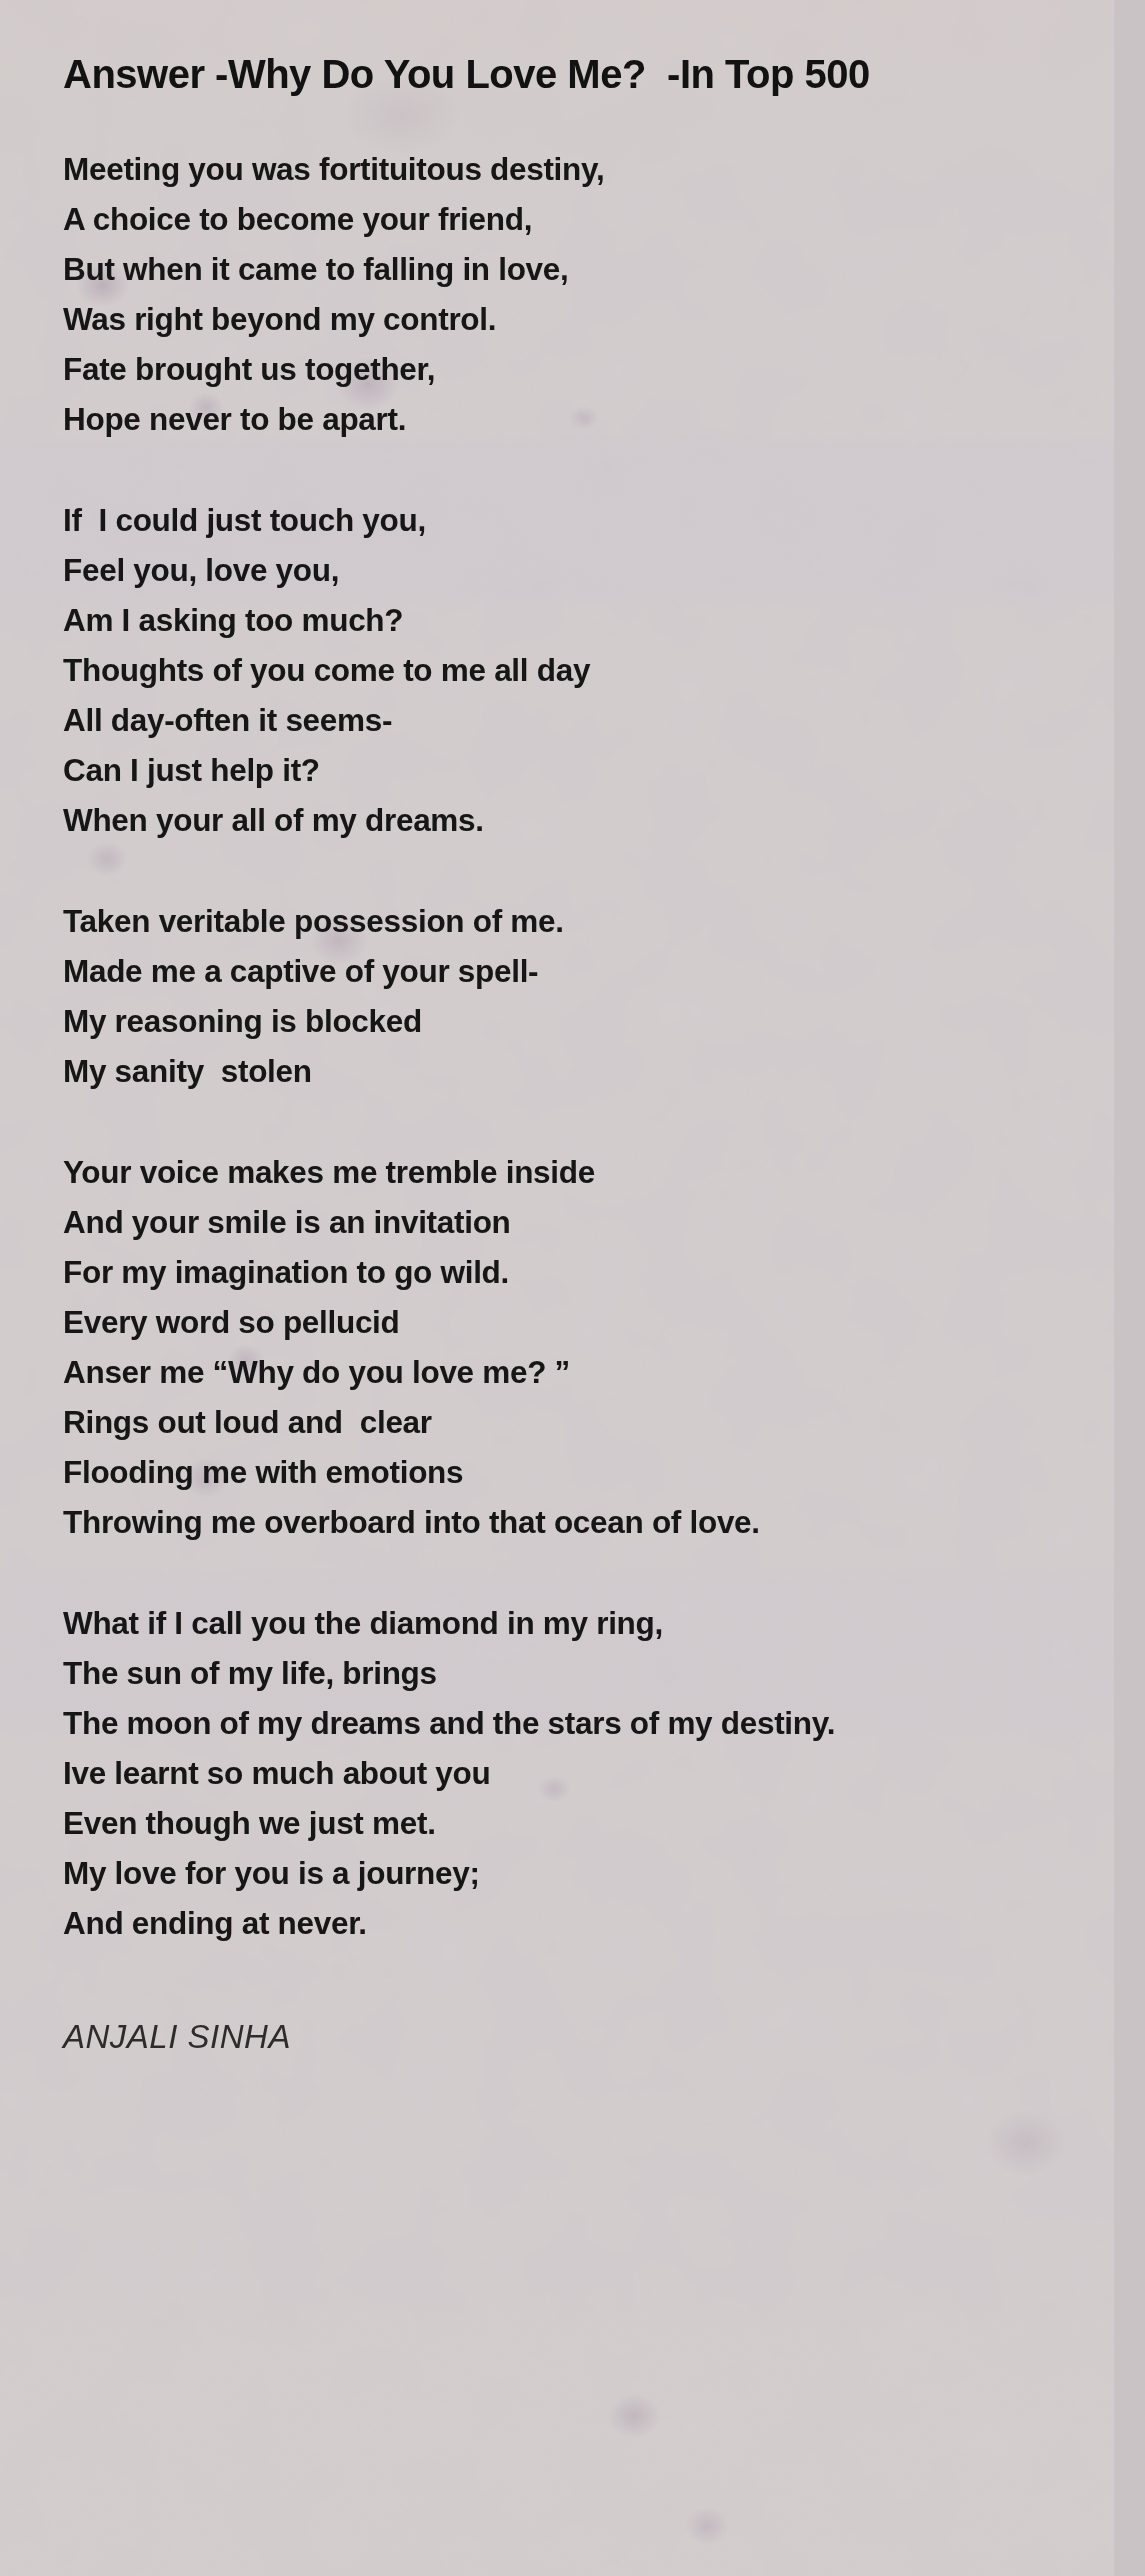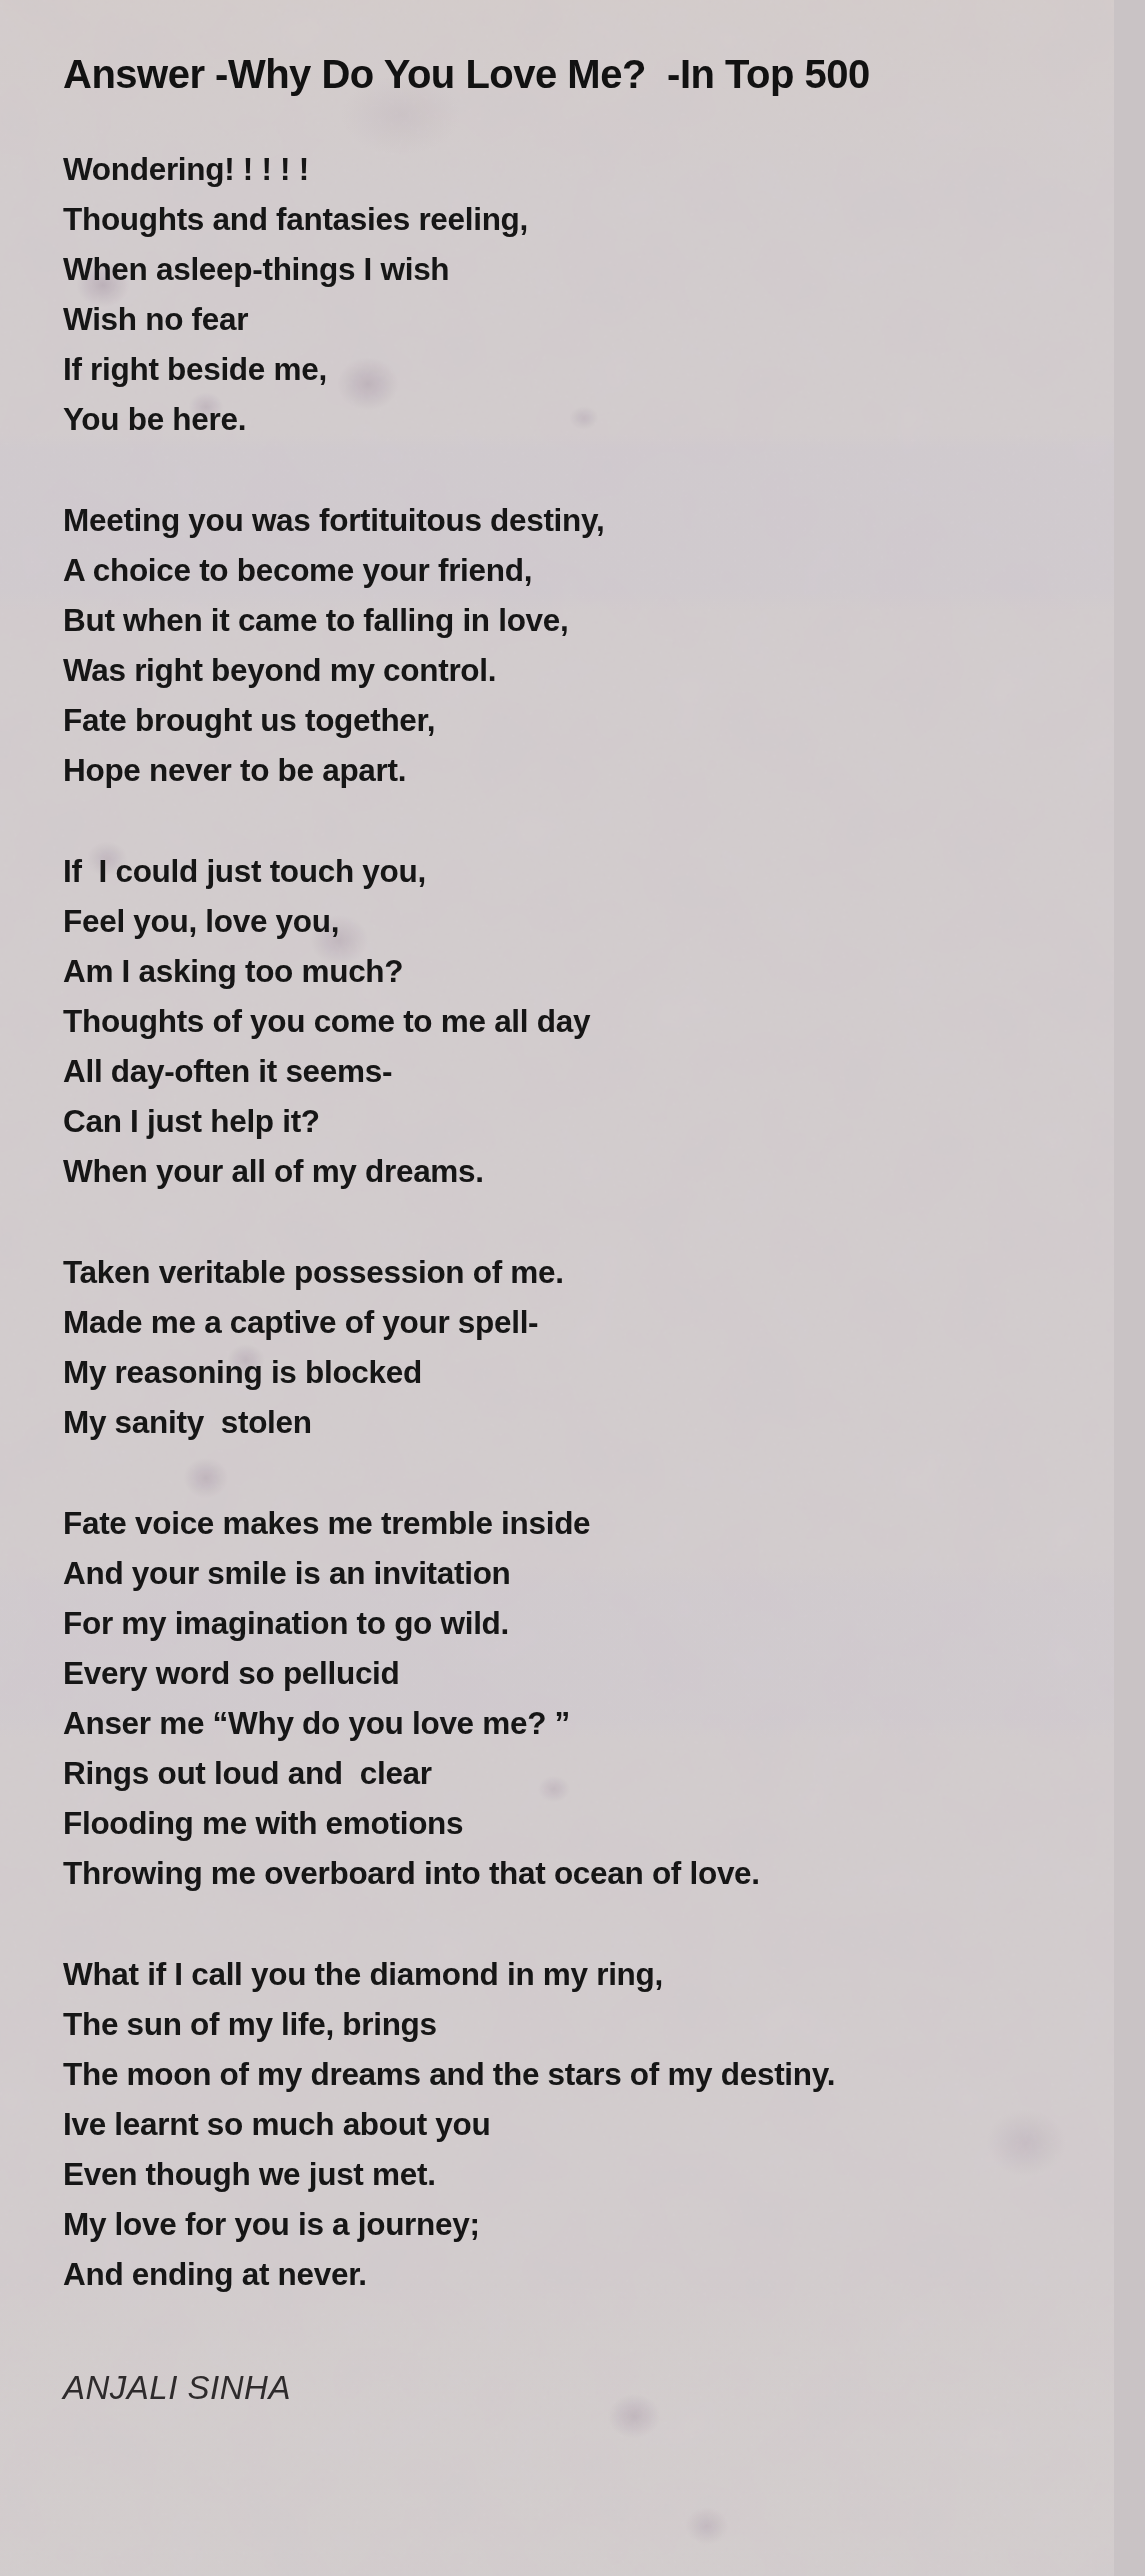--- a/index.html
+++ b/index.html
@@ -101,28 +101,20 @@
     </filter>
     <rect x="0" y="0" width="1200" height="2698" filter="url(#paperScribble)"></rect>
     <rect x="0" y="0" width="1200" height="2698" filter="url(#paperGrain)"></rect>
   </svg>
 
   <div class="content">
     <h1 class="title">Answer -Why Do You Love Me?  -In Top 500</h1>
 
     <div class="poem-body">
         <div class="stanza">
-          <div class="line">Wondering! ! ! ! !</div>
-          <div class="line">Thoughts and fantasies reeling,</div>
-          <div class="line">When asleep-things I wish</div>
-          <div class="line">Wish no fear</div>
-          <div class="line">If right beside me,</div>
-          <div class="line">You be here.</div>
-        </div>
-        <div class="stanza">
           <div class="line">Meeting you was fortituitous destiny,</div>
           <div class="line">A choice to become your friend,</div>
           <div class="line">But when it came to falling in love,</div>
           <div class="line">Was right beyond my control.</div>
           <div class="line">Fate brought us together,</div>
           <div class="line">Hope never to be apart.</div>
         </div>
         <div class="stanza">
           <div class="line">If  I could just touch you,</div>
           <div class="line">Feel you, love you,</div>
@@ -132,21 +124,21 @@
           <div class="line">Can I just help it?</div>
           <div class="line">When your all of my dreams.</div>
         </div>
         <div class="stanza">
           <div class="line">Taken veritable possession of me.</div>
           <div class="line">Made me a captive of your spell-</div>
           <div class="line">My reasoning is blocked</div>
           <div class="line">My sanity  stolen</div>
         </div>
         <div class="stanza">
-          <div class="line">Fate voice makes me tremble inside</div>
+          <div class="line">Your voice makes me tremble inside</div>
           <div class="line">And your smile is an invitation</div>
           <div class="line">For my imagination to go wild.</div>
           <div class="line">Every word so pellucid</div>
           <div class="line">Anser me “Why do you love me? ”</div>
           <div class="line">Rings out loud and  clear</div>
           <div class="line">Flooding me with emotions</div>
           <div class="line">Throwing me overboard into that ocean of love.</div>
         </div>
         <div class="stanza">
           <div class="line">What if I call you the diamond in my ring,</div>

